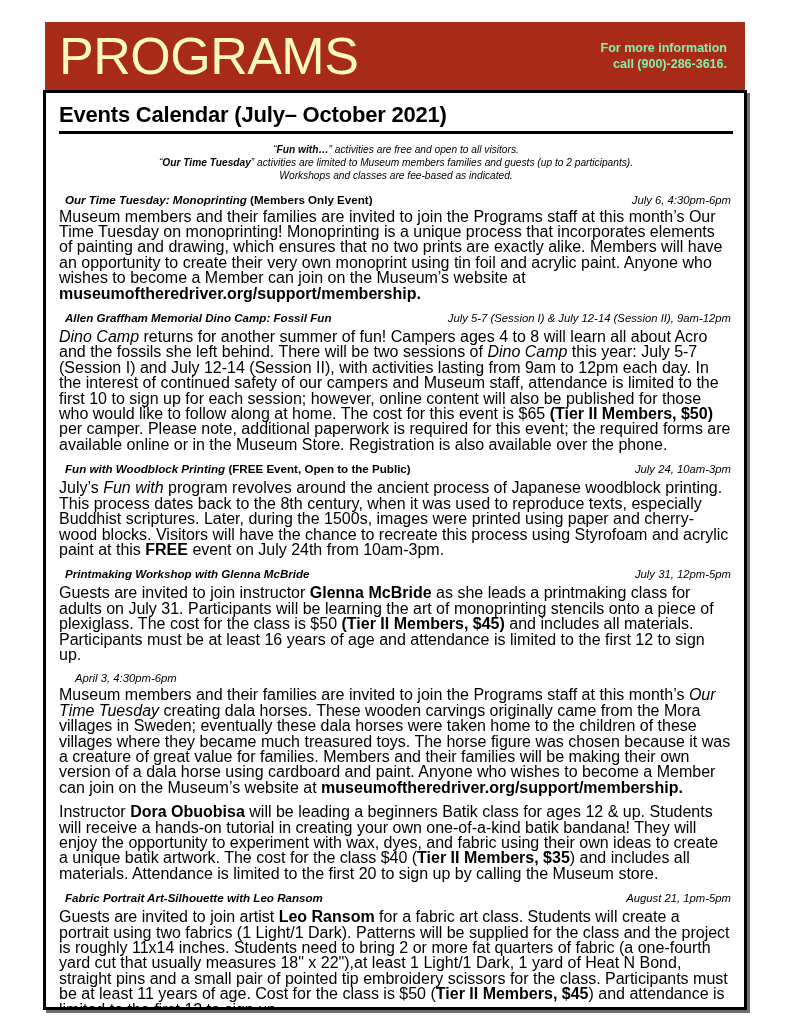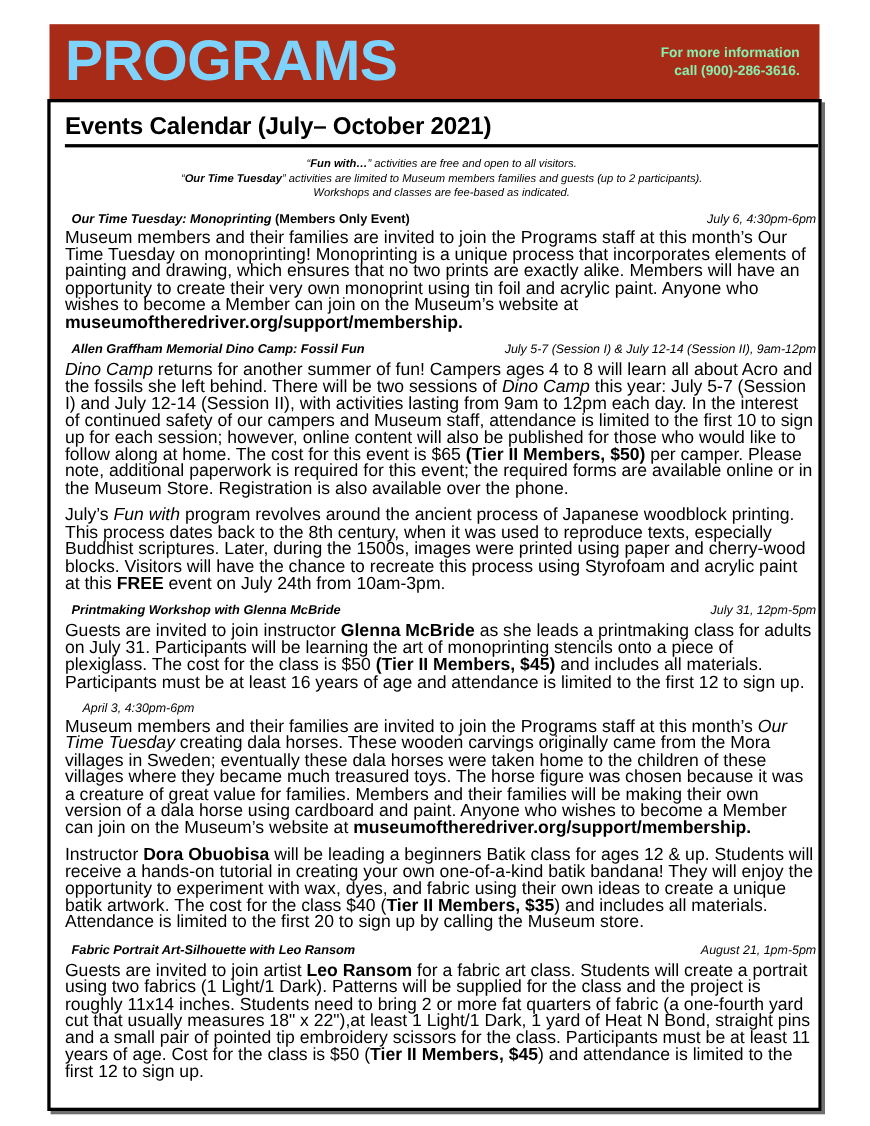--- a/index.html
+++ b/index.html
@@ -30,23 +30,23 @@
     width: 700px;
     height: 68px;
     background: #A82B18;
     display: flex;
     align-items: center;
     justify-content: space-between;
     box-sizing: border-box;
     padding: 0 18px 0 14px;
   }
   .banner-title {
-    color: #7dd3fc;
-    font-family: "Liberation Sans", sans-serif;
-    font-weight: bold;
+    color: #fef9c3;
+    font-family: "Liberation Sans", sans-serif;
+    font-weight: normal;
     font-size: 52px;
     line-height: 52px;
     letter-spacing: -0.5px;
     white-space: nowrap;
   }
   .banner-contact {
     color: #86efac;
     font-family: "Liberation Sans", sans-serif;
     font-weight: bold;
     font-size: 12.5px;
@@ -59,21 +59,21 @@
   .doc-box {
     position: absolute;
     left: 43px;
     top: 90px;
     width: 704px;
     height: 920px;
     box-sizing: border-box;
     border: 3px solid #000000;
     background: #ffffff;
     box-shadow: 3px 3px 0 0 #6f6f6f;
-    padding: 7px 0 6px 11px;
+    padding: 7px 11px 6px 11px;
     overflow: hidden;
   }
 
   .calendar-title {
     font-family: "Liberation Sans", sans-serif;
     font-weight: bold;
     font-size: 22px;
     line-height: 26px;
     margin: 2px 0 3px 2px;
     letter-spacing: -0.2px;
@@ -162,20 +162,24 @@
           <div class="event-body">Museum members and their families are invited to join the Programs staff at this month’s Our Time Tuesday on monoprinting! Monoprinting is a unique process that incorporates elements of painting and drawing, which ensures that no two prints are exactly alike. Members will have an opportunity to create their very own monoprint using tin foil and acrylic paint. Anyone who wishes to become a Member can join on the Museum’s website at <b>museumoftheredriver.org/support/membership.</b></div>
         </div>
         <div class="event">
           <div class="event-head">
             <div class="event-name">Allen Graffham Memorial Dino Camp: Fossil Fun</div>
             <div class="event-date">July 5-7 (Session I) &amp; July 12-14 (Session II), 9am-12pm</div>
           </div>
           <div class="event-body"><i>Dino Camp</i> returns for another summer of fun! Campers ages 4 to 8 will learn all about Acro and the fossils she left behind. There will be two sessions of <i>Dino Camp</i> this year: July 5-7 (Session I) and July 12-14 (Session II), with activities lasting from 9am to 12pm each day. In the interest of continued safety of our campers and Museum staff, attendance is limited to the first 10 to sign up for each session; however, online content will also be published for those who would like to follow along at home. The cost for this event is $65 <b>(Tier II Members, $50)</b> per camper. Please note, additional paperwork is required for this event; the required forms are available online or in the Museum Store. Registration is also available over the phone.</div>
         </div>
         <div class="event">
+          <div class="event-head">
+            <div class="event-name">Fun with Woodblock Printing<span class="plain"> (FREE Event, Open to the Public)</span></div>
+            <div class="event-date">July 24, 10am-3pm</div>
+          </div>
           <div class="event-body">July’s <i>Fun with</i> program revolves around the ancient process of Japanese woodblock printing. This process dates back to the 8th century, when it was used to reproduce texts, especially Buddhist scriptures. Later, during the 1500s, images were printed using paper and cherry-wood blocks. Visitors will have the chance to recreate this process using Styrofoam and acrylic paint at this <b>FREE</b> event on July 24th from 10am-3pm.</div>
         </div>
         <div class="event">
           <div class="event-head">
             <div class="event-name">Printmaking Workshop with Glenna McBride</div>
             <div class="event-date">July 31, 12pm-5pm</div>
           </div>
           <div class="event-body">Guests are invited to join instructor <b>Glenna McBride</b> as she leads a printmaking class for adults on July 31. Participants will be learning the art of monoprinting stencils onto a piece of plexiglass. The cost for the class is $50 <b>(Tier II Members, $45)</b> and includes all materials. Participants must be at least 16 years of age and attendance is limited to the first 12 to sign up.</div>
         </div>
         <div class="event tight">

